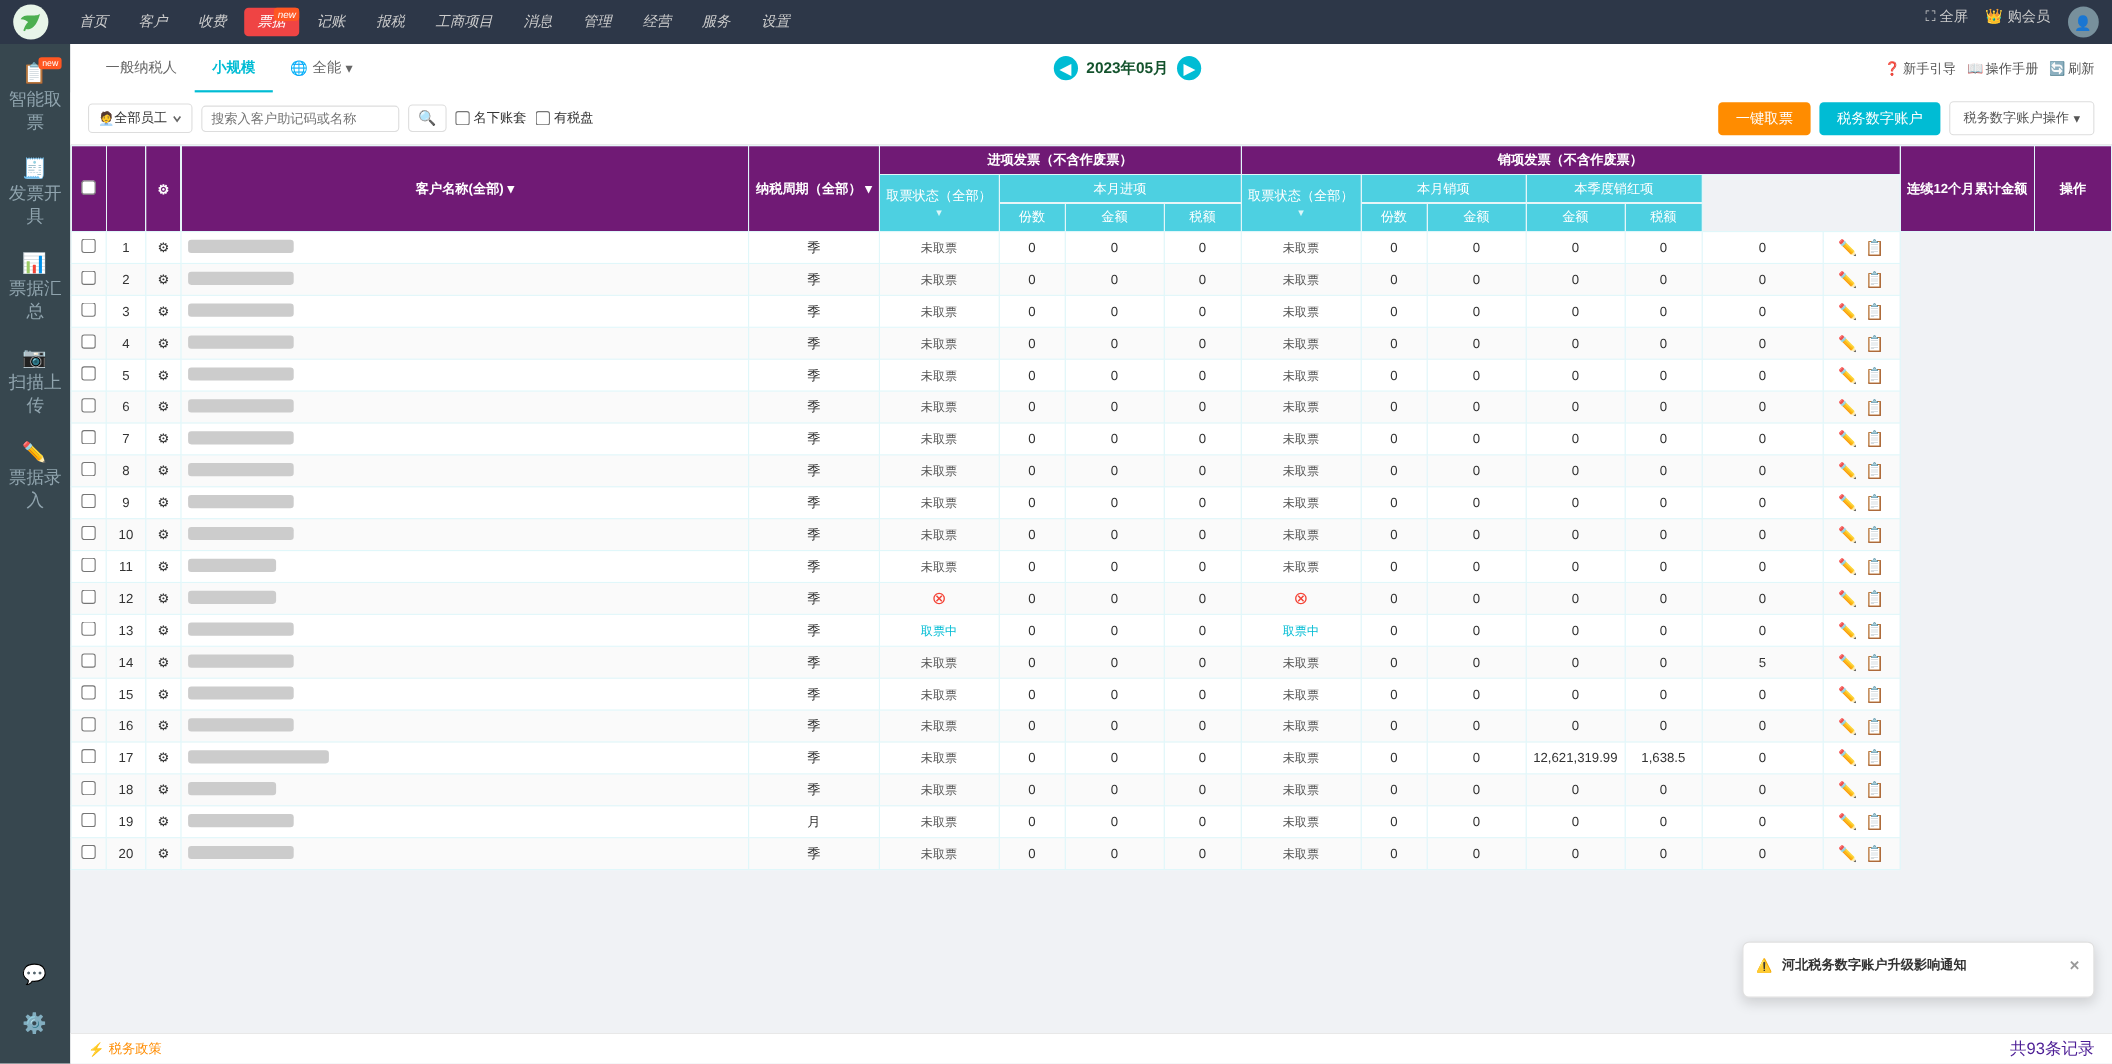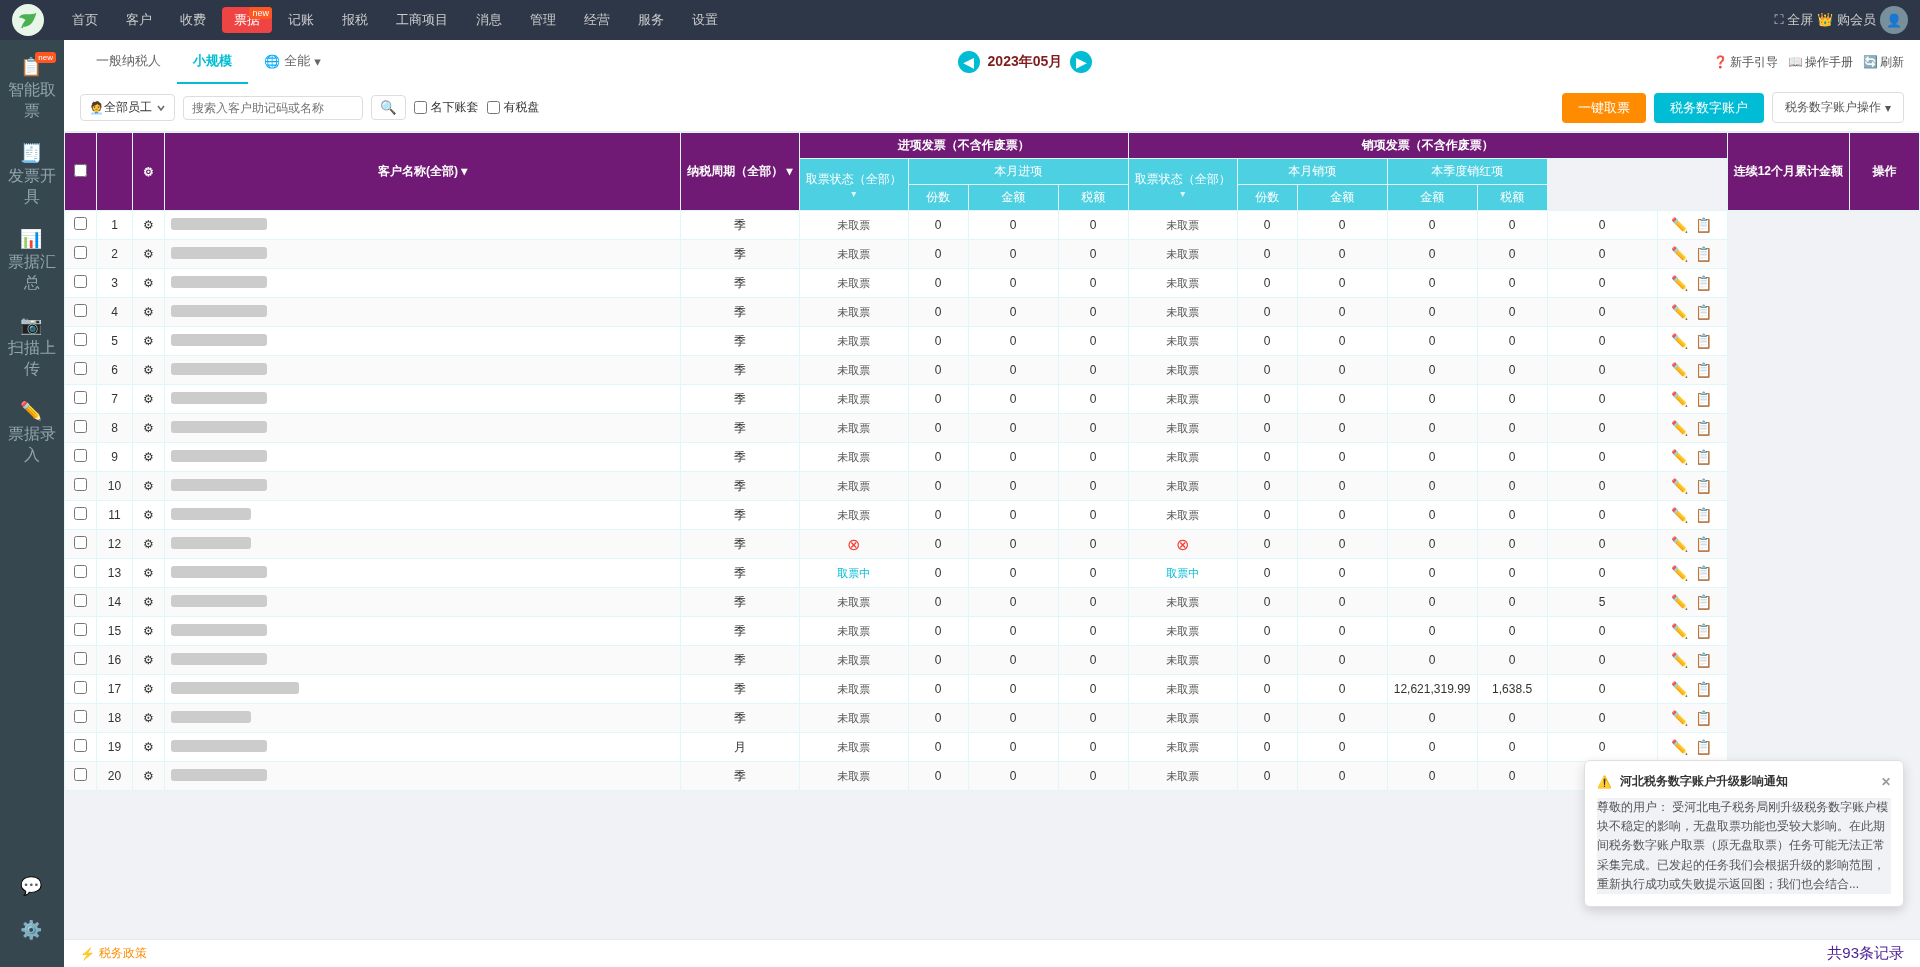--- a/index.html
+++ b/index.html
@@ -2,25 +2,25 @@
 <html><head>
   <meta charset="utf-8">
   <style>
     * { box-sizing: border-box; margin: 0; padding: 0; }
     body { font-family: 'Microsoft YaHei', Arial, sans-serif; font-size: 12px; background: #f0f2f5; color: #333; width: 1920px; min-height: 967px; overflow-x: hidden; }
 
     
     .top-nav { background: #2d3748; height: 40px; display: flex; align-items: center; padding: 0 12px; color: #fff; }
     .top-nav-logo { width: 32px; height: 32px; background: #e8f5e9; border-radius: 50%; display: flex; align-items: center; justify-content: center; margin-right: 16px; }
     .top-nav-logo svg { width: 20px; height: 20px; }
-    .top-nav-items { display: flex; gap: 4px; flex: 1; }
+    .top-nav-items { display: flex; gap: 4px; flex: 1; font-style: italic; }
     .top-nav-item { padding: 4px 12px; color: #ccc; cursor: pointer; border-radius: 4px; font-size: 13px; position: relative; }
     .top-nav-item.active { background: #ef4444; color: #fff; }
     .top-nav-badge { position: absolute; top: 0; right: 0; background: #ff5722; color: #fff; font-size: 9px; padding: 1px 3px; border-radius: 3px; }
-    .top-nav-right { display: flex; align-items: center; gap: 4px; color: #ccc; font-size: 13px; margin-left: 36px; }
+    .top-nav-right { display: flex; align-items: flex-start; gap: 16px; color: #ccc; font-size: 13px; margin-left: 36px; }
     .top-nav-right span { cursor: pointer; }
     .avatar { width: 28px; height: 28px; background: #78909c; border-radius: 50%; display: flex; align-items: center; justify-content: center; cursor: pointer; }
 
     
     .main-layout { display: flex; height: calc(967px - 40px); }
 
     
     .sidebar { width: 64px; background: #37474f; display: flex; flex-direction: column; align-items: center; padding-top: 8px; }
     .sidebar-item { width: 56px; padding: 8px 4px; display: flex; flex-direction: column; align-items: center; color: #90a4ae; cursor: pointer; border-radius: 6px; margin-bottom: 4px; position: relative; }
     .sidebar-item .icon { font-size: 18px; margin-bottom: 2px; }
@@ -39,21 +39,21 @@
     .select-box { display: flex; align-items: center; border: 1px solid #ddd; border-radius: 4px; padding: 4px 8px; font-size: 12px; cursor: pointer; background: #fff; min-width: 90px; }
     .select-box svg { margin-left: 4px; }
     .search-input { border: 1px solid #ddd; border-radius: 4px; padding: 4px 8px; font-size: 12px; width: 180px; outline: none; }
     .search-btn { background: #fff; border: 1px solid #ddd; border-radius: 4px; padding: 4px 8px; cursor: pointer; }
     .checkbox-label { display: flex; align-items: center; gap: 4px; font-size: 12px; cursor: pointer; }
     .toolbar-right { display: flex; align-items: center; gap: 8px; }
     .btn-orange { background: #ff8c00; color: #fff; border: none; border-radius: 4px; padding: 6px 16px; cursor: pointer; font-size: 13px; }
     .btn-teal { background: #00bcd4; color: #fff; border: none; border-radius: 4px; padding: 6px 16px; cursor: pointer; font-size: 13px; }
     .btn-outline { background: #fff; border: 1px solid #ddd; border-radius: 4px; padding: 6px 12px; cursor: pointer; font-size: 12px; color: #555; display: flex; align-items: center; gap: 4px; }
     .date-nav-btn { background: #00bcd4; border: none; color: #fff; width: 22px; height: 22px; border-radius: 50%; cursor: pointer; font-size: 14px; display: flex; align-items: center; justify-content: center; }
-    .date-nav-label { font-size: 14px; font-weight: bold; color: #7f1d1d; }
+    .date-nav-label { font-size: 14px; font-weight: bold; color: #14532d; }
 
     
     .table-container { flex: 1; overflow-y: auto; overflow-x: auto; padding: 0; }
     table { width: 100%; border-collapse: collapse; font-size: 12px; }
     thead { position: sticky; top: 0; z-index: 10; }
     .th-group { background: #701a75; color: #fff; text-align: center; font-weight: bold; }
     .th-sub { background: #4dd0e1; color: #fff; text-align: center; font-weight: normal; }
     .th-filter { font-size: 10px; color: rgba(255,255,255,0.8); }
     th, td { border: 1px solid #e0f7fa; padding: 4px 6px; text-align: center; white-space: nowrap; }
     tbody tr:nth-child(even) { background: #fafafa; }
@@ -695,15 +695,13 @@
     </div>
   </div>
 </div>
 
 <div class="notification-popup">
   <div class="title">
     <span>⚠️</span>
     <span>河北税务数字账户升级影响通知</span>
     <span class="close-btn">✕</span>
   </div>
-  <div class="content">尊敬的用户：
-受河北电子税务局刚升级税务数字账户模块不稳定的影响，无盘取票功能也受较大影响。在此期间税务数字账户取票（原无盘取票）任务可能无法正常采集完成。已发起的任务我们会根据升级的影响范围，重新执行成功或失败提示返回图；我们也会结合...</div>
 </div>
 
 </body></html>

